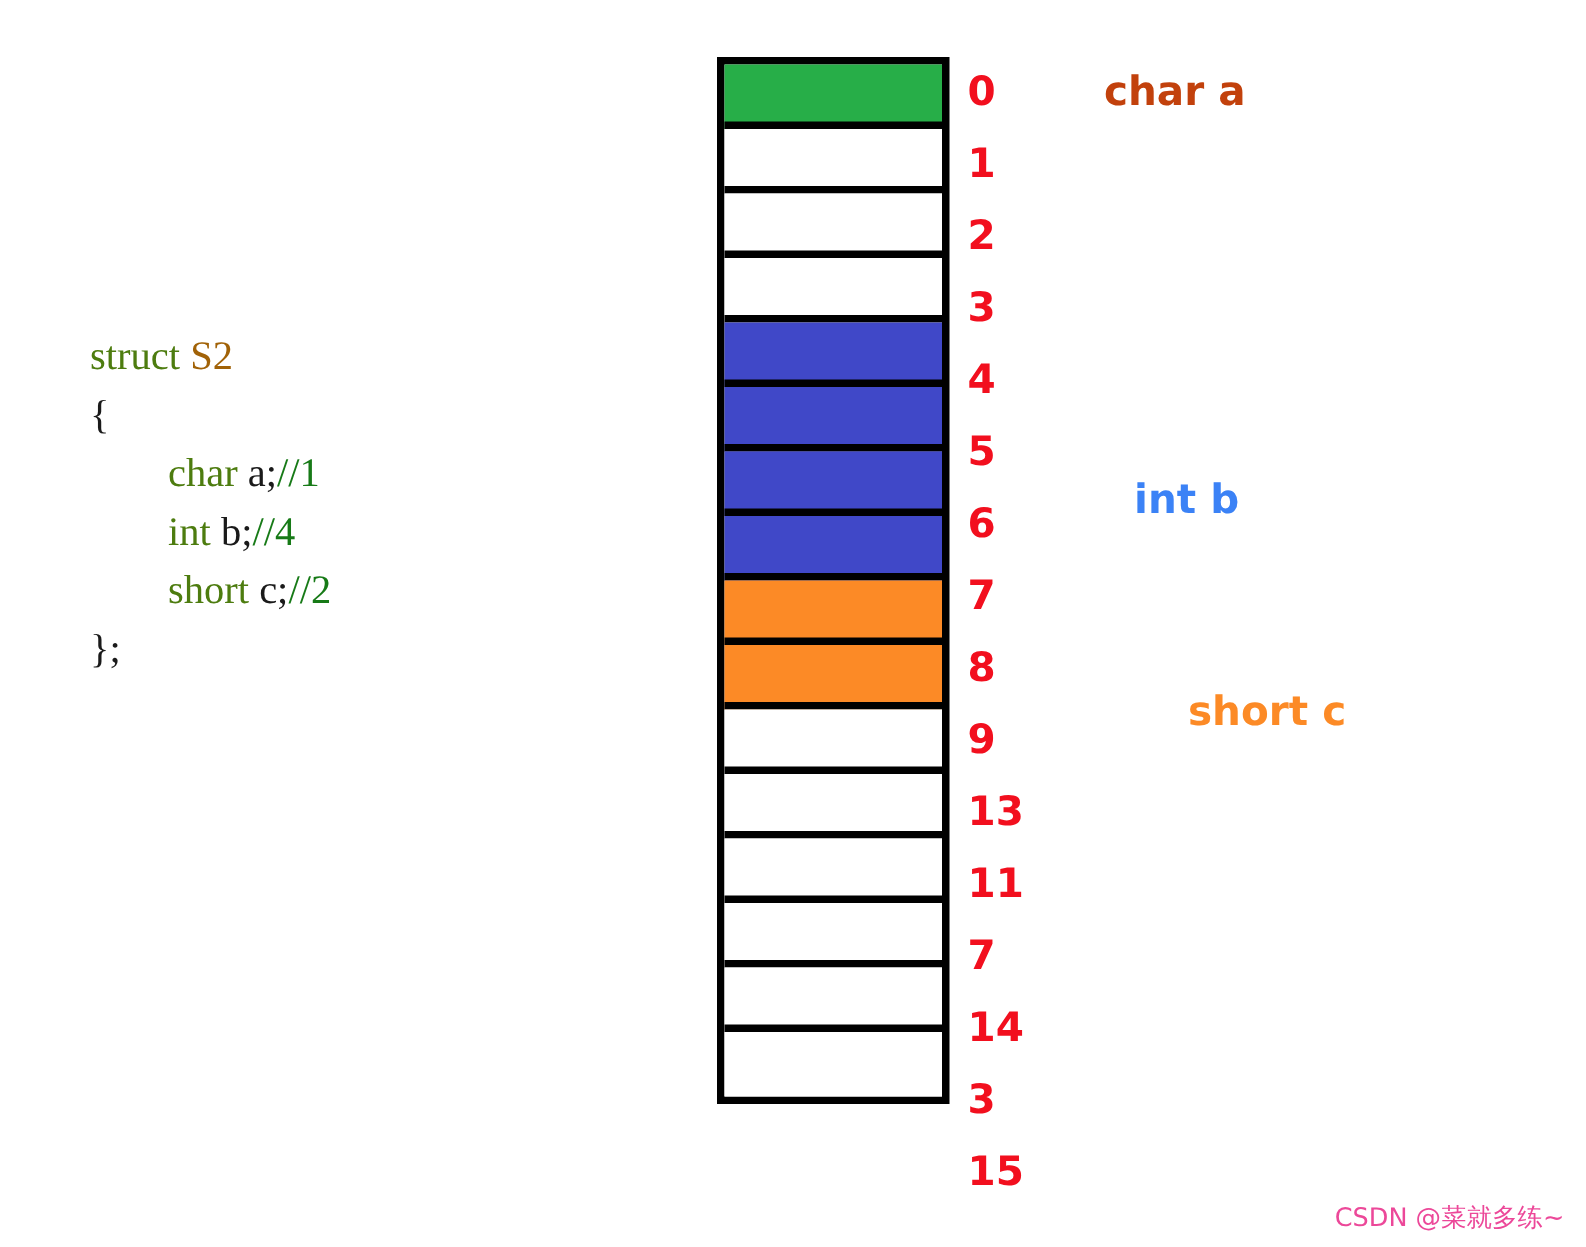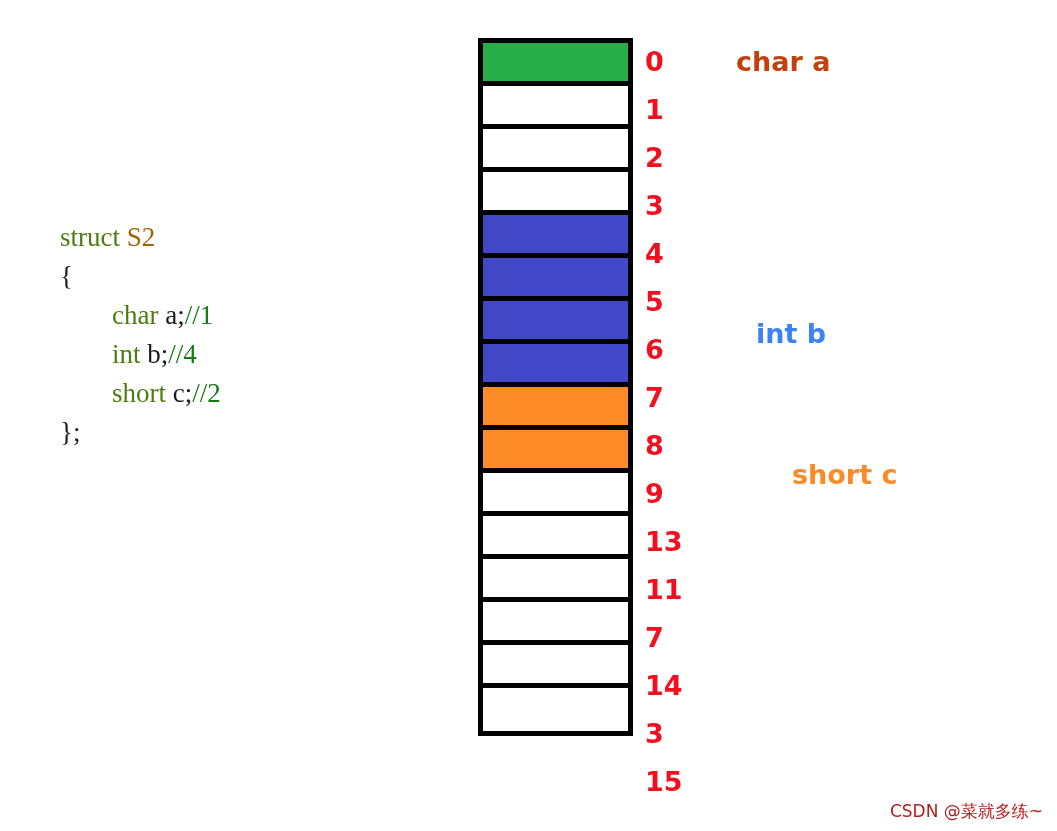--- a/index.html
+++ b/index.html
@@ -134,13 +134,13 @@
     <div class="idx">3</div>
     <div class="idx">15</div>
   </div>
 
 <div class="field-label" id="label-char-a" style="color: #c2410c;">char a</div>
 
 <div class="field-label" id="label-int-b" style="color: #3b82f6;">int b</div>
 
 <div class="field-label" id="label-short-c" style="color: rgb(252, 138, 38);">short c</div>
 
-<div id="watermark" style="color: #b91c1c;">CSDN @菜就多练~</div>
+<div id="watermark" style="color: #ec4899;">CSDN @菜就多练~</div>
 
 </body></html>

